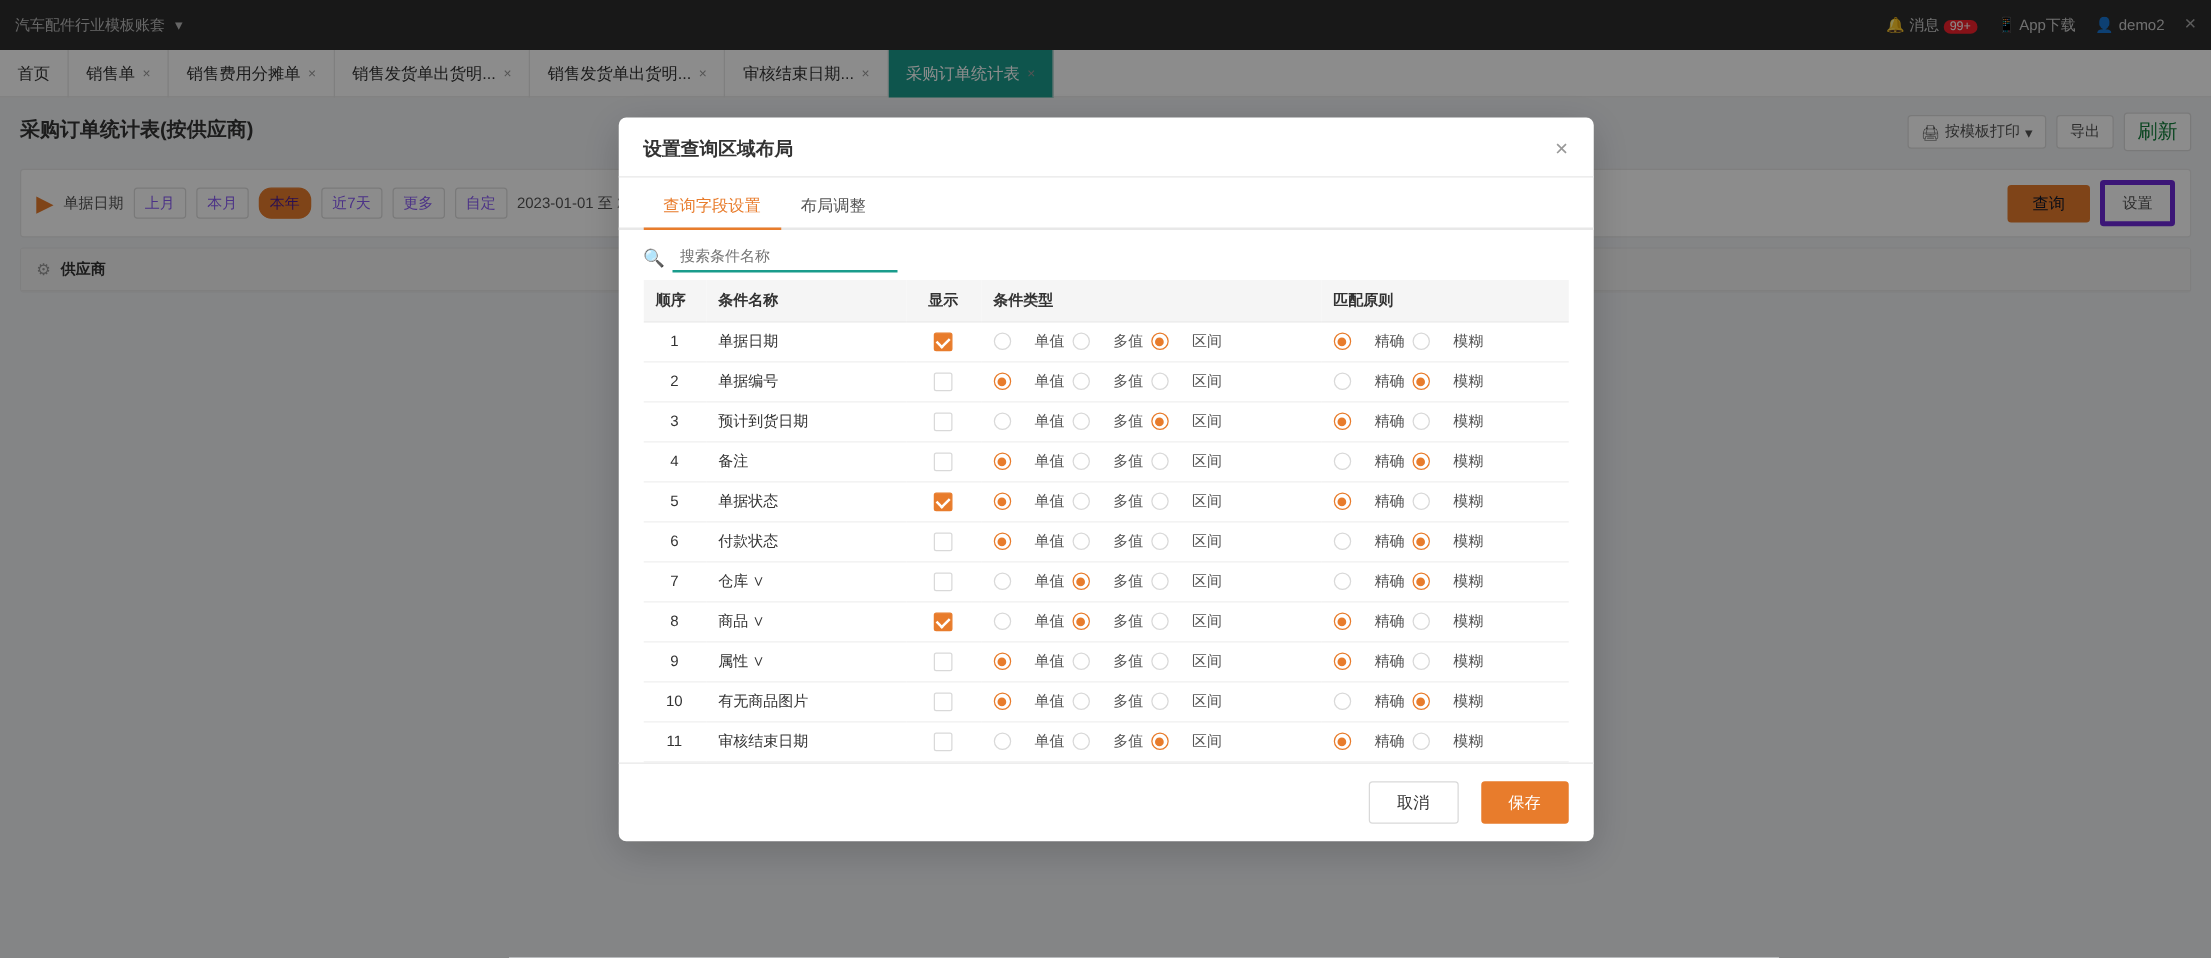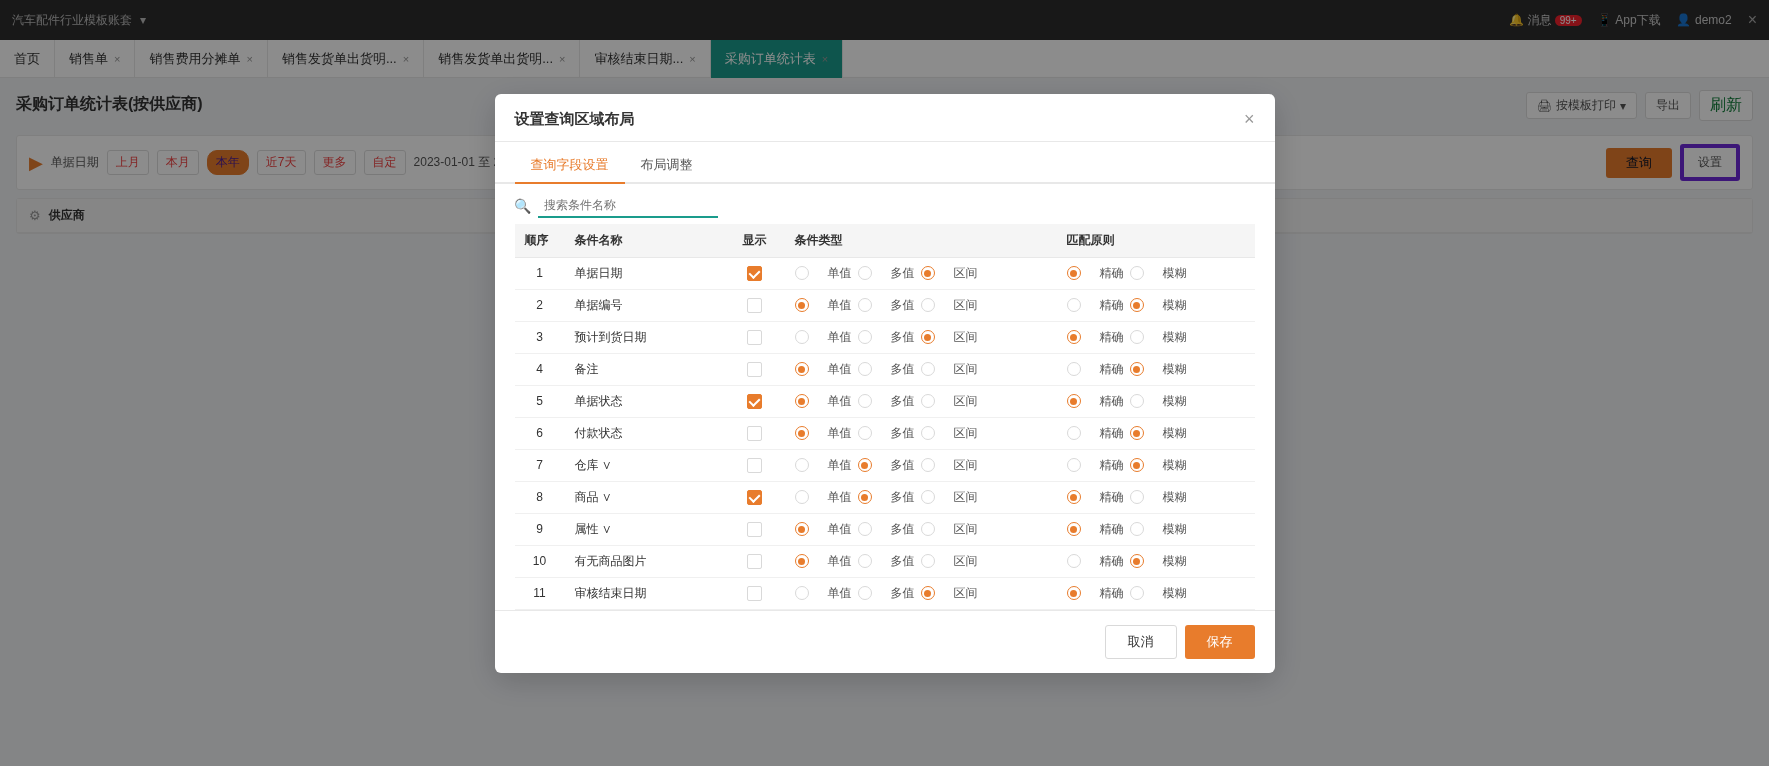--- a/index.html
+++ b/index.html
@@ -61,21 +61,21 @@
       padding: 8px 12px;
       display: flex;
       align-items: center;
       gap: 8px;
       margin-bottom: 8px;
       flex-wrap: wrap;
     }
     .filter-toggle { color: #e87c2c; font-size: 18px; cursor: pointer; }
     .filter-label { font-size: 12px; color: #555; white-space: nowrap; }
     .filter-date-range { font-size: 12px; color: #555; white-space: nowrap; }
-    .filter-btn { padding: 3px 8px; border: 1px solid #ddd; border-radius: 3px; font-size: 12px; cursor: pointer; background: #fff; color: #ef4444; }
+    .filter-btn { padding: 3px 8px; border: 1px solid #ddd; border-radius: 3px; font-size: 12px; cursor: pointer; background: #fff; color: #8b5cf6; }
     .filter-btn.active { background: #e87c2c; color: #4c1d95; border-color: #e87c2c; border-radius: 10px; }
 
     
     .table-area {
       background: #fff;
       border: 1px solid #e8e8e8;
       border-radius: 3px;
     }
     .table-header-row {
       display: flex;
@@ -235,21 +235,21 @@
       background: #e87c2c;
       border-radius: 50%;
       display: block;
     }
 
     
     .dialog-footer {
       padding: 14px 20px;
       display: flex;
       justify-content: flex-end;
-      gap: 8px;
+      gap: 18px;
       border-top: 1px solid #e8e8e8;
     }
     .btn-cancel {
       padding: 7px 22px;
       border: 1px solid #d9d9d9;
       background: #fff;
       border-radius: 3px;
       font-size: 13px;
       cursor: pointer;
       color: #333;

